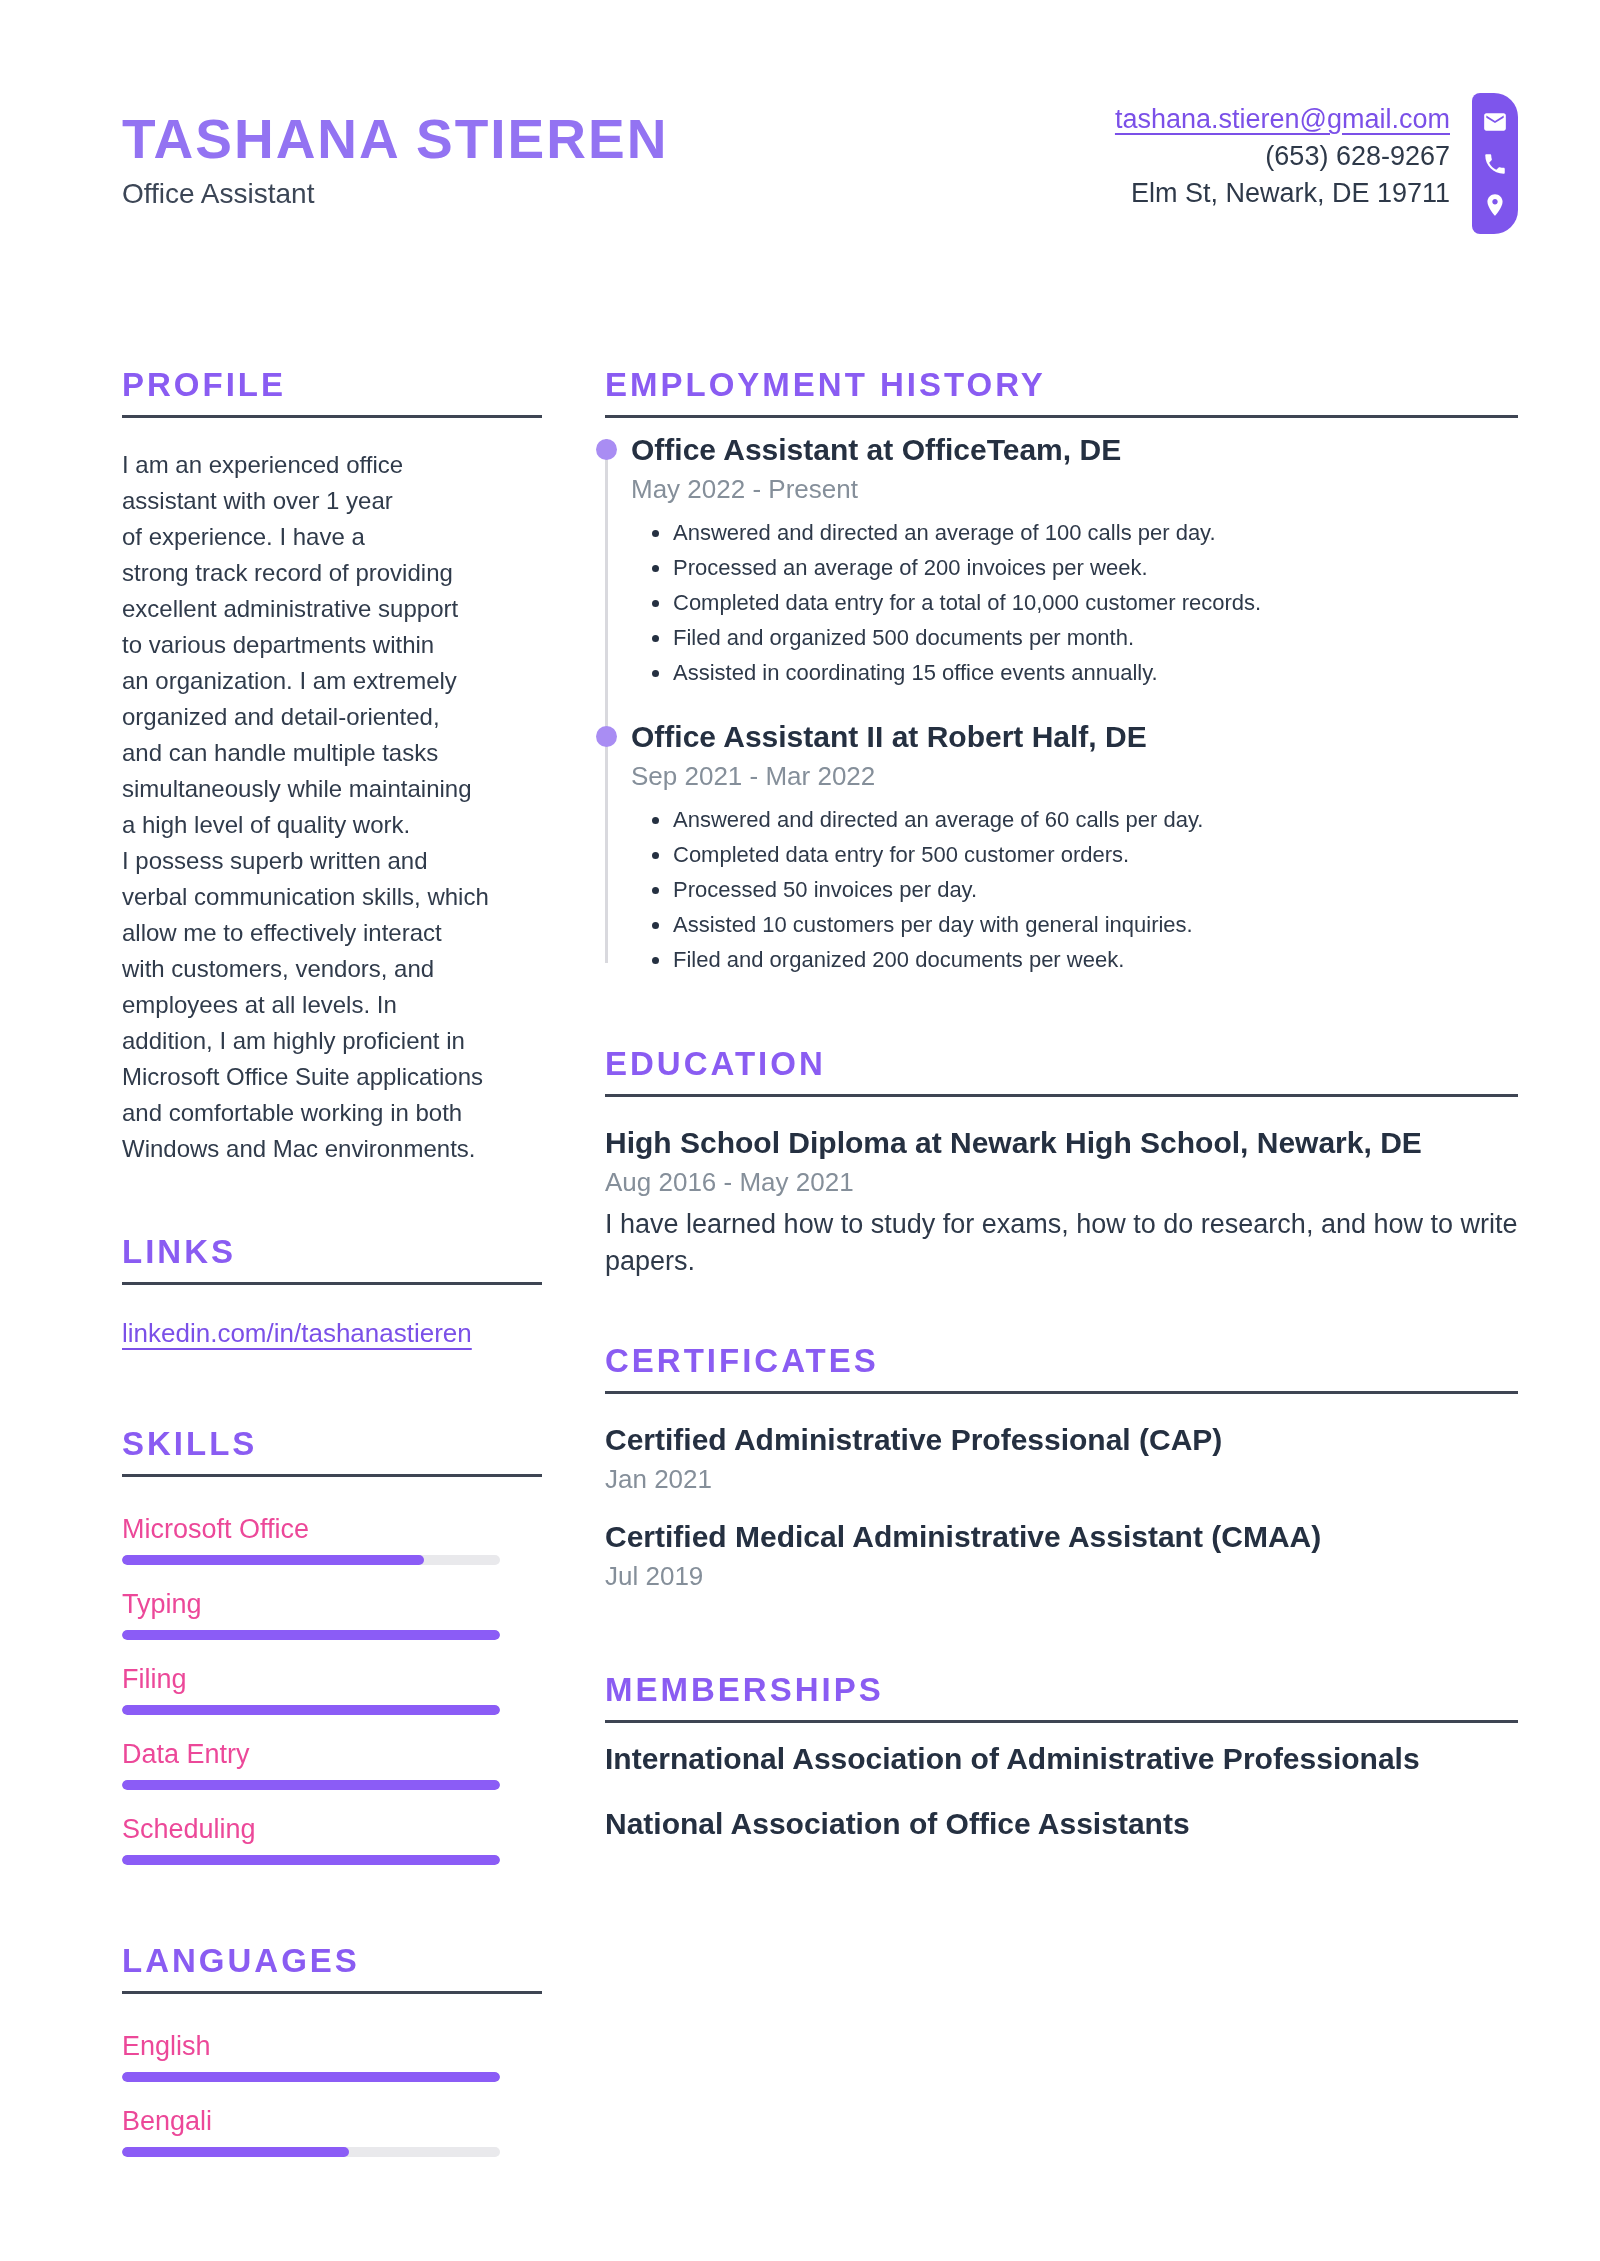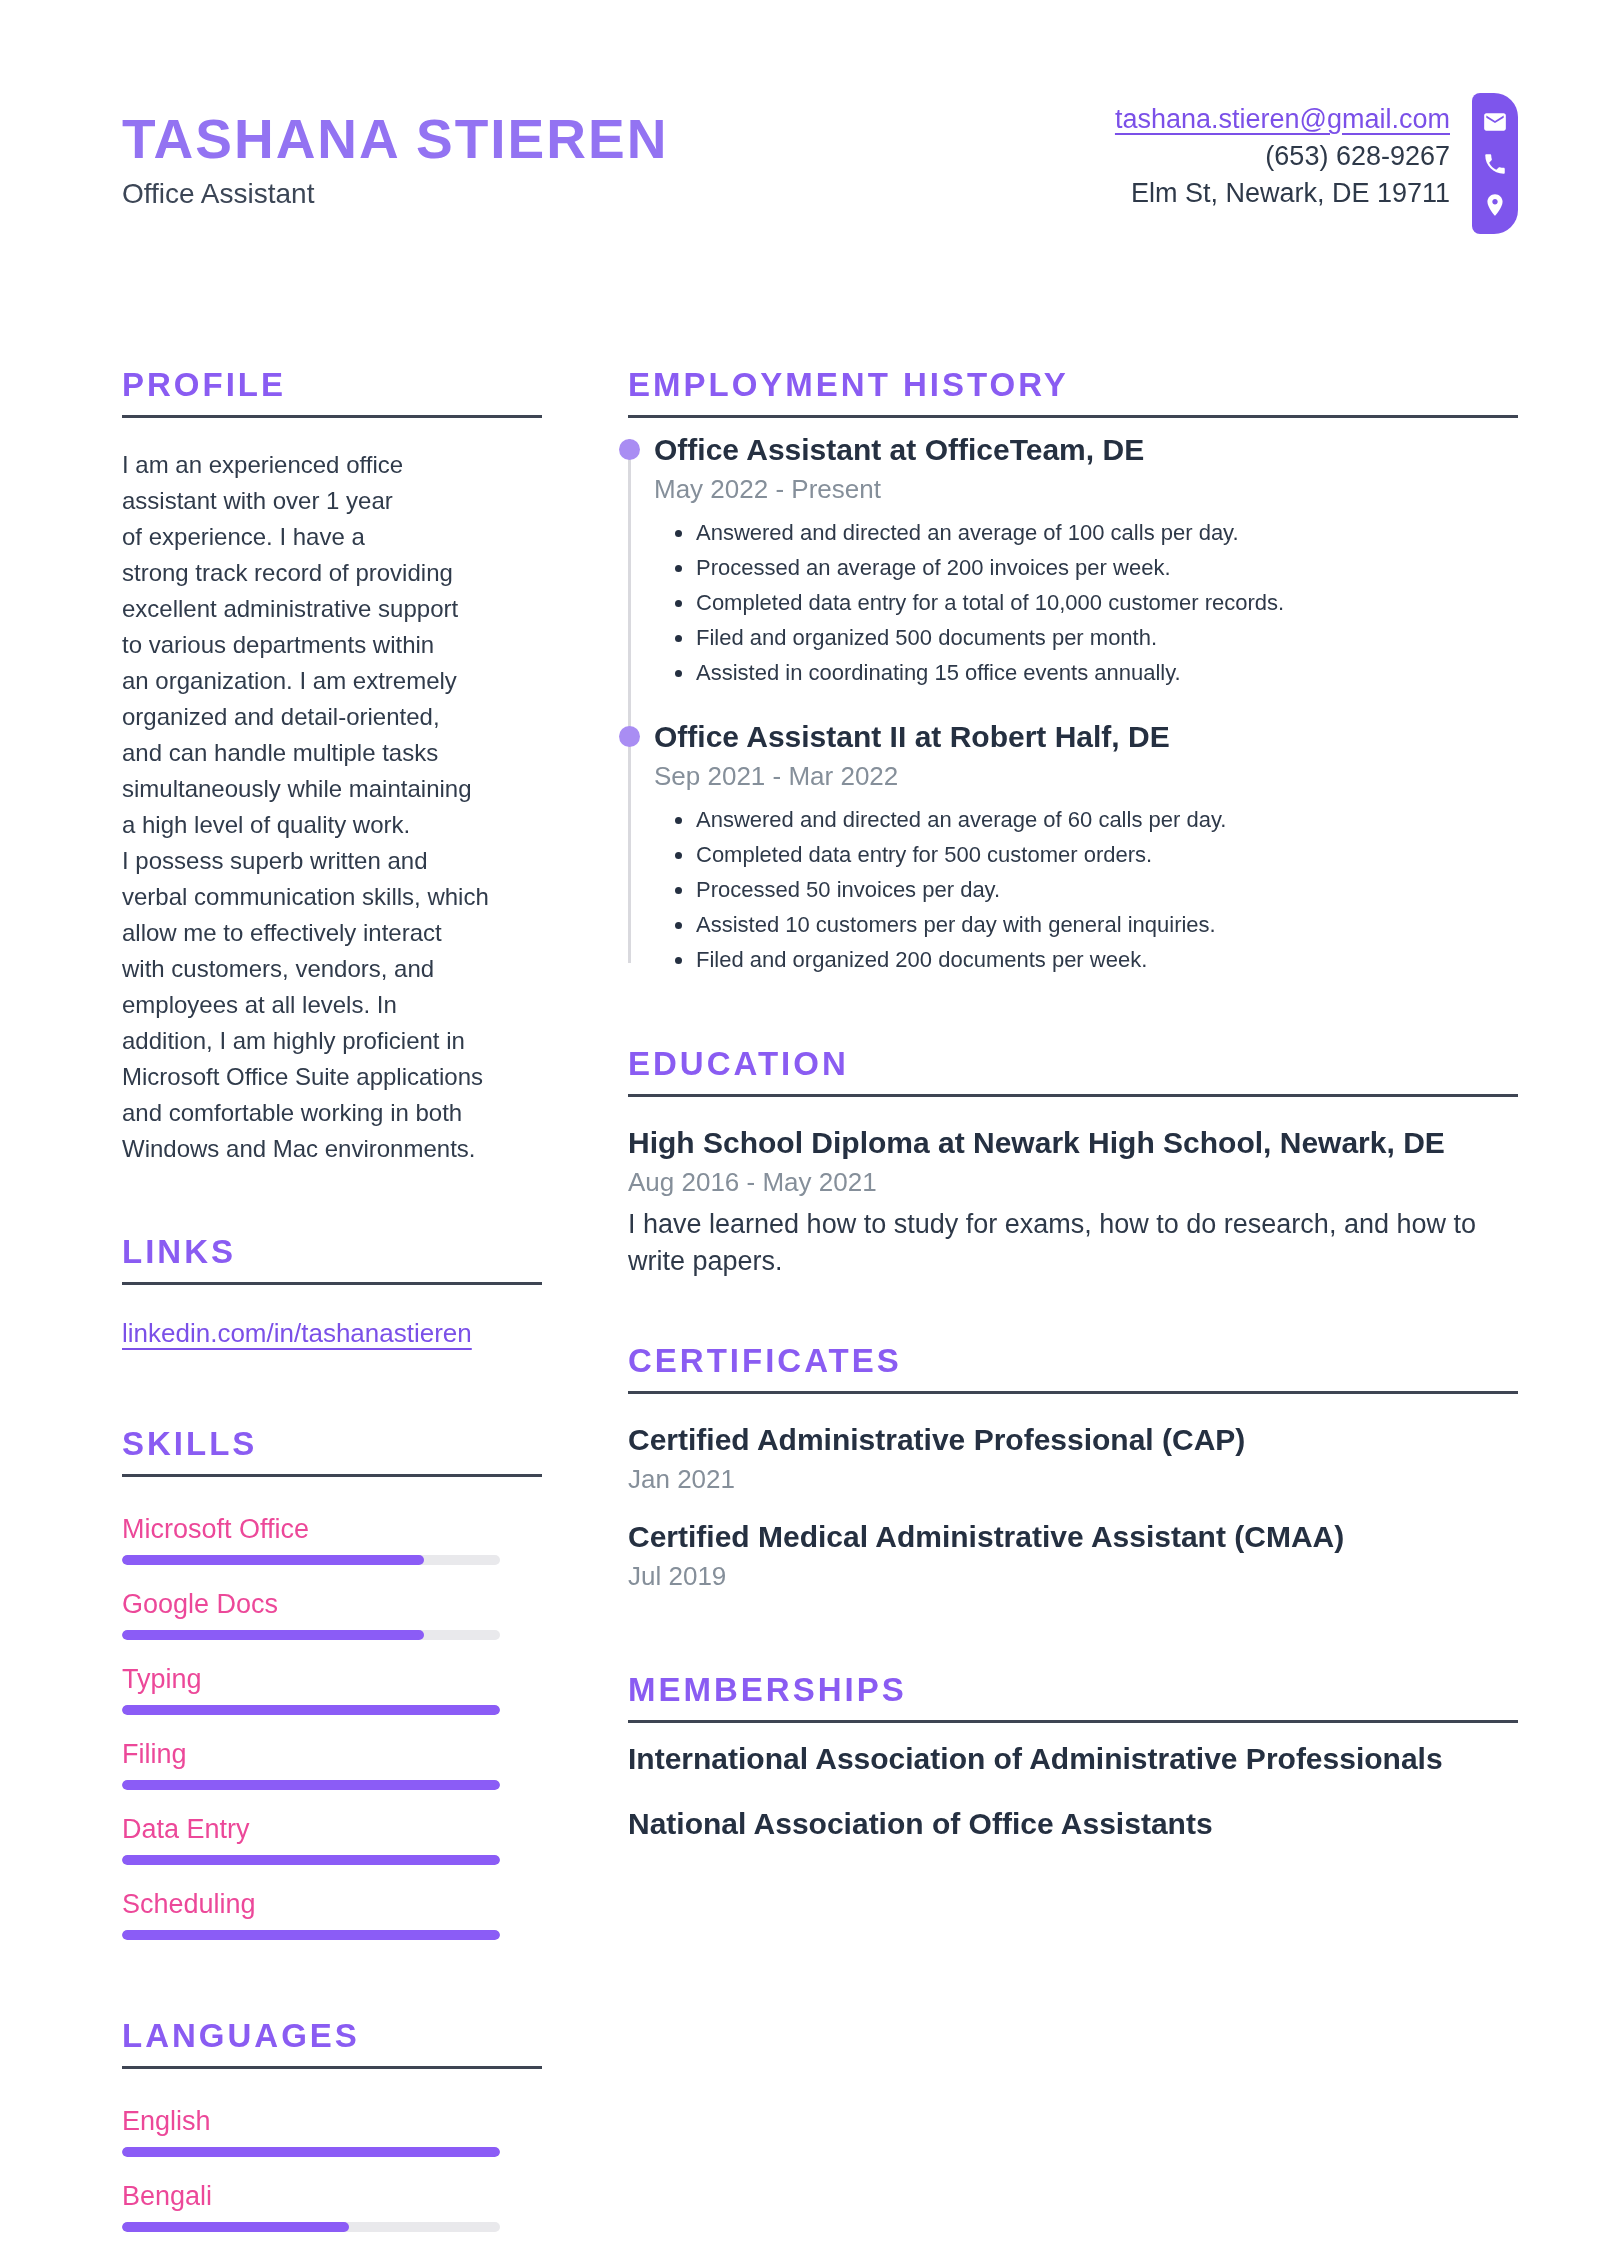--- a/index.html
+++ b/index.html
@@ -19,21 +19,21 @@
   .header-right{ display:flex; align-items:flex-start; }
   .contact-lines{ text-align:right; font-size:27px; line-height:37px; margin-top:8px; color:#2e3949; }
   .contact-lines a{ color:#7b50e8; text-decoration:underline; text-decoration-thickness:2px; text-underline-offset:5px; }
   .icon-panel{
     width:46px; height:141px; margin-left:22px; background:#7e55ec;
     border-radius:8px 24px 24px 8px;
     display:flex; flex-direction:column; align-items:center; justify-content:space-evenly;
   }
   .icon-panel svg{ width:26px; height:26px; fill:#ffffff; display:block; }
   
-  .columns{ display:flex; margin-top:132px;gap:23px; }
+  .columns{ display:flex; margin-top:132px; }
   .left-col{ width:420px; flex:0 0 420px; margin-right:63px; }
   .right-col{ flex:1 1 auto; min-width:0; }
   h2.section-heading{
     font-size:33px; font-weight:bold; letter-spacing:3px; color:#8a5cf2; line-height:1.15;
   }
   .heading-rule{ border:none; height:3px; background:#3e4553; margin-top:11px; }
   
   .profile-text{ margin-top:29px; font-size:24px; line-height:36px; color:#303b4b; white-space:pre-line; }
   .side-section{ margin-top:0; }
   .sec-links{ margin-top:66px; }
@@ -143,26 +143,20 @@
         <h2 class="section-heading">SKILLS</h2>
         <hr class="heading-rule">
         <div class="meter-list">
           <div class="meter-item">
             <div class="meter-label">Microsoft Office</div>
             <div class="meter-track">
                 <div class="meter-fill" style="width: 80%;"></div>
               </div>
           </div>
           <div class="meter-item">
-            <div class="meter-label">Google Docs</div>
-            <div class="meter-track">
-                <div class="meter-fill" style="width: 80%;"></div>
-              </div>
-          </div>
-          <div class="meter-item">
             <div class="meter-label">Typing</div>
             <div class="meter-track">
                 <div class="meter-fill" style="width: 100%;"></div>
               </div>
           </div>
           <div class="meter-item">
             <div class="meter-label">Filing</div>
             <div class="meter-track">
                 <div class="meter-fill" style="width: 100%;"></div>
               </div>

